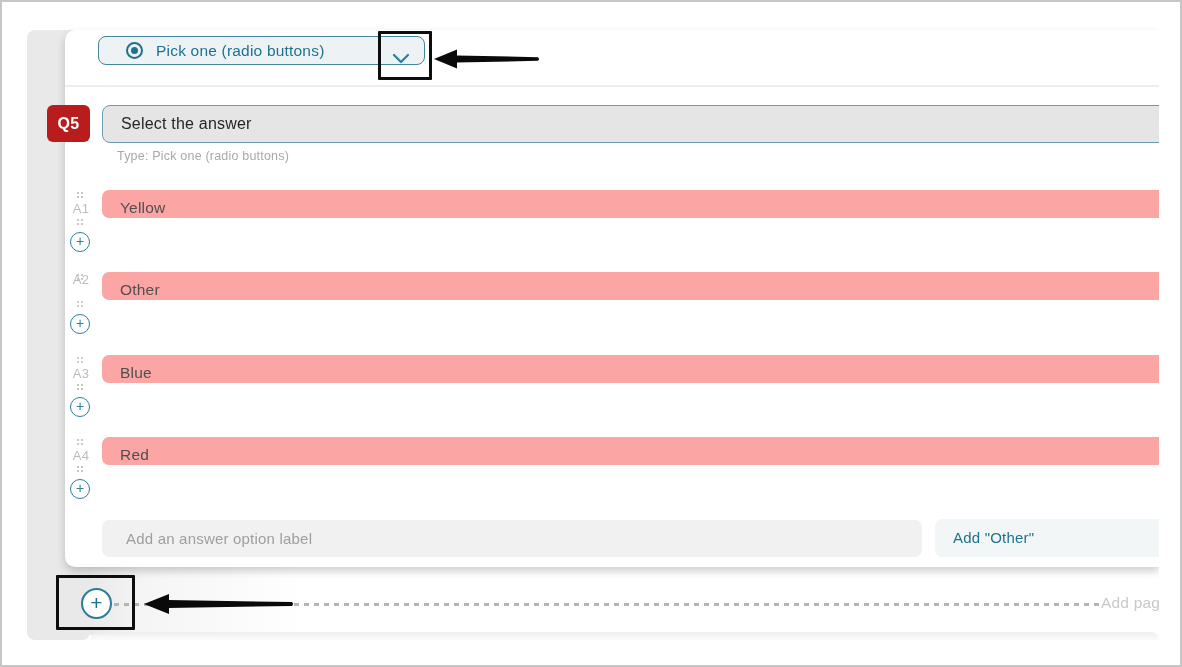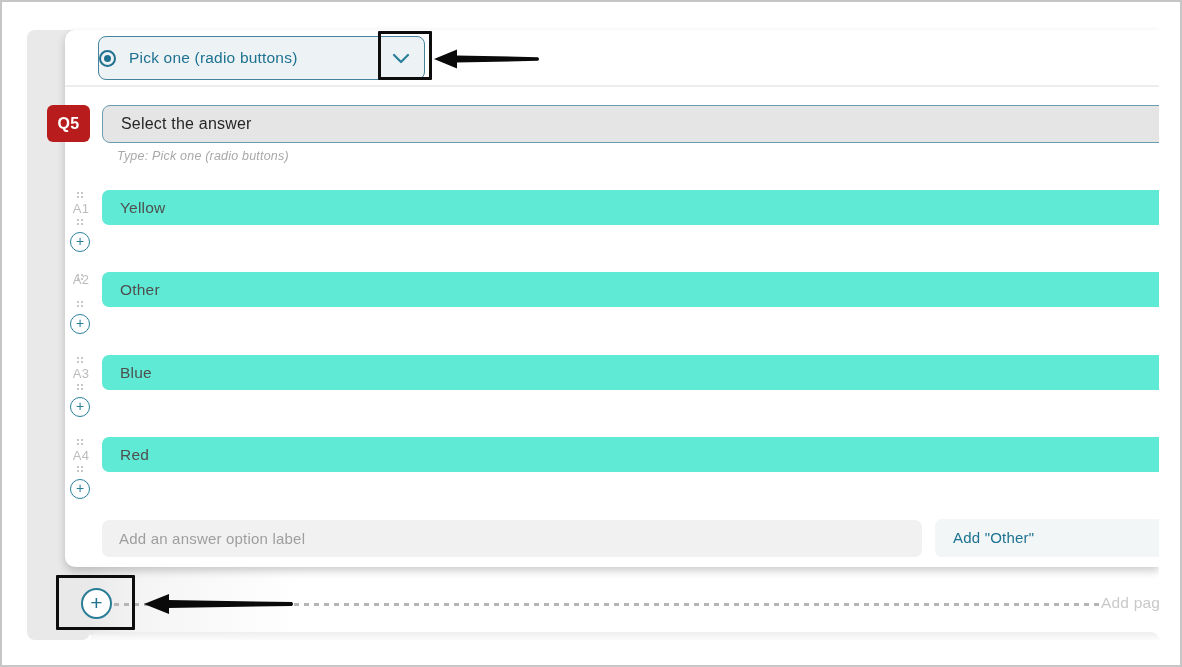--- a/index.html
+++ b/index.html
@@ -25,23 +25,23 @@
     background:linear-gradient(180deg,#ececec,#fbfbfb); border-radius:8px 8px 0 0; opacity:.85;
   }
   .panel {
     position:absolute; left:63px; top:28px; width:1094px; height:537px;
     background:#ffffff; border-radius:10px 0 0 10px;
     box-shadow:0 4px 9px rgba(0,0,0,0.20);
   }
 
   
   .type-dropdown {
-    position:absolute; left:96px; top:34px; width:327px; height:44px;
+    position:absolute; left:96px; top:34px; width:327px; height:29px;
     background:#edf2f4; border:1.5px solid #44849e; border-radius:8px;
-    display:flex; align-items:center; padding-left:0; cursor:pointer;
+    display:flex; align-items:center; padding-left:27px; cursor:pointer;
   }
   .radio-icon {
     width:17px; height:17px; border:2.2px solid #20708f; border-radius:50%;
     display:flex; align-items:center; justify-content:center; flex:0 0 auto;
   }
   .radio-icon i { display:block; width:7px; height:7px; background:#20708f; border-radius:50%; }
   .type-dropdown-label {
     margin-left:13px; color:#1d7291; font-size:15.5px; font-weight:500; letter-spacing:.2px;
   }
   .chevron-wrap { position:absolute; left:290px; top:9px; width:24px; height:24px; }
@@ -53,47 +53,47 @@
     position:absolute; left:45px; top:103px; width:43px; height:37px;
     background:#b91c1c; border-radius:6px; color:#fff; font-weight:bold; font-size:16px;
     display:flex; align-items:center; justify-content:center; letter-spacing:.3px;
   }
   .q-title {
     position:absolute; left:100px; top:103px; width:1075px; height:38px;
     background:#e5e5e5; border:1.5px solid #6b9cb2; border-radius:8px;
     line-height:35px; padding-left:18px;
     font-size:16px; font-weight:500; color:#262626; letter-spacing:.2px;
   }
-  .q-caption { position:absolute; left:115px; top:147px; font-size:12.5px; color:#a8a8a8; letter-spacing:.2px;font-style:italic; }
+  .q-caption { position:absolute; left:115px; top:147px; font-size:12.5px; color:#a8a8a8; letter-spacing:.2px; }
 
   
   .ans-input {
-    position:absolute; left:100px; width:1075px; height:35px;
-    background:#5eead4; border-radius:7px; line-height:35px; padding-left:18px;
+    position:absolute; left:100px; width:1075px; height:28px;
+    background:#fca5a5; border-radius:7px; line-height:35px; padding-left:18px;
     font-size:15.5px; color:#4f4f4f; letter-spacing:.2px;
   }
   .ans-id {
     position:absolute; left:68px; width:22px; text-align:center;
     font-size:13px; color:#bcbcbc; letter-spacing:.3px;
   }
   .drag-dots {
     position:absolute; left:74px; width:8px; height:8px;
     background-image:radial-gradient(circle, #c8c8c8 1px, transparent 1.4px);
     background-size:4px 4px; cursor:grab;
   }
   .plus-btn {
     position:absolute; left:68px; width:20px; height:20px; border:1.7px solid #2a7f99;
     border-radius:50%; color:#2a7f99; font-size:14px; line-height:16px; text-align:center;
     background:#fff; cursor:pointer;
   }
 
   
   .add-answer-input {
     position:absolute; left:100px; top:518px; width:820px; height:37px;
-    background:#f1f1f1; border:none; border-radius:7px; padding-left:17px;
+    background:#f1f1f1; border:none; border-radius:7px; padding-left:24px;
     font-family:"Liberation Sans", sans-serif; font-size:15px; color:#555; outline:none;
   }
   .add-answer-input::placeholder { color:#9e9e9e; letter-spacing:.2px; }
   .add-other-btn {
     position:absolute; left:933px; top:517px; width:240px; height:38px;
     background:#f2f6f6; border-radius:7px; line-height:38px; padding-left:18px;
     color:#1d7291; font-size:15px; font-weight:500; letter-spacing:.2px; cursor:pointer;
   }
 
   

